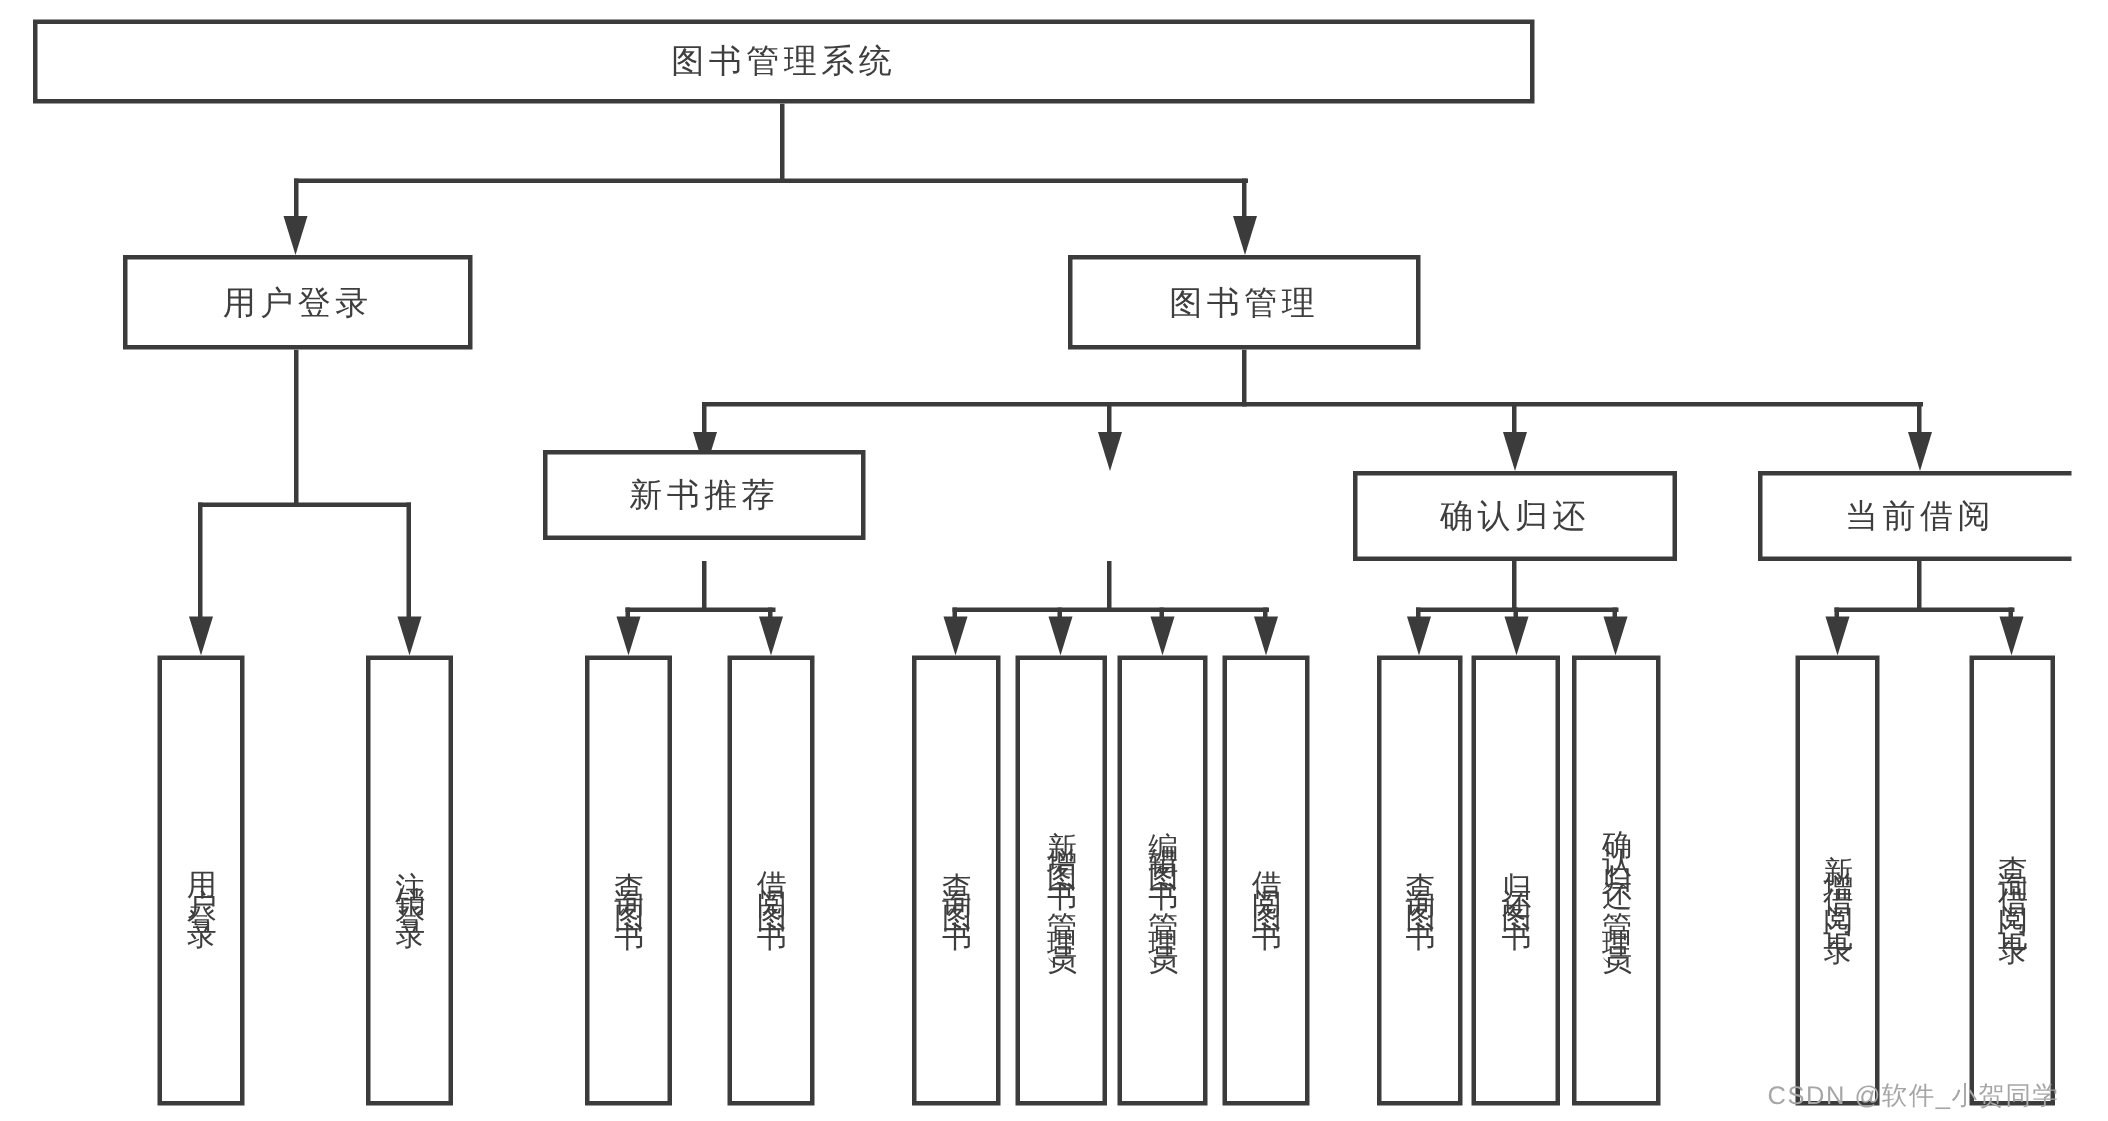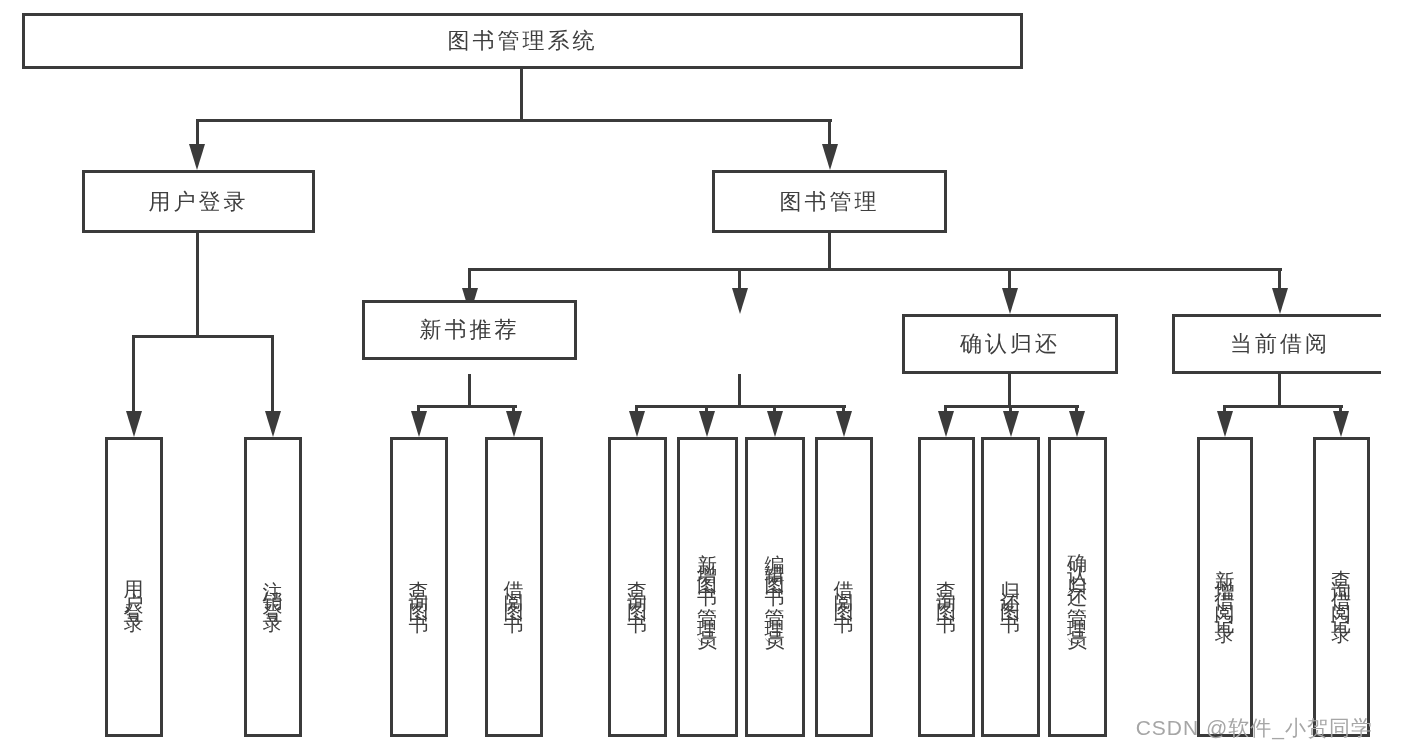--- a/index.html
+++ b/index.html
@@ -46,21 +46,21 @@
     border-left: 8px solid transparent;
     border-right: 8px solid transparent;
     border-top: 26px solid #3b3b3b;
     z-index: 1;
   }
   .watermark {
     position: absolute;
     right: 8px;
     bottom: 5px;
     color: #a6a6a6;
-    font-size: 21px;
+    font-size: 17px;
     letter-spacing: 1px;
     z-index: 3;
   }
 </style>
 </head>
 <body>
 
 <div class="canvas">
 
   <div class="box" style="left:22px;top:13px;width:1001px;height:56px;">

